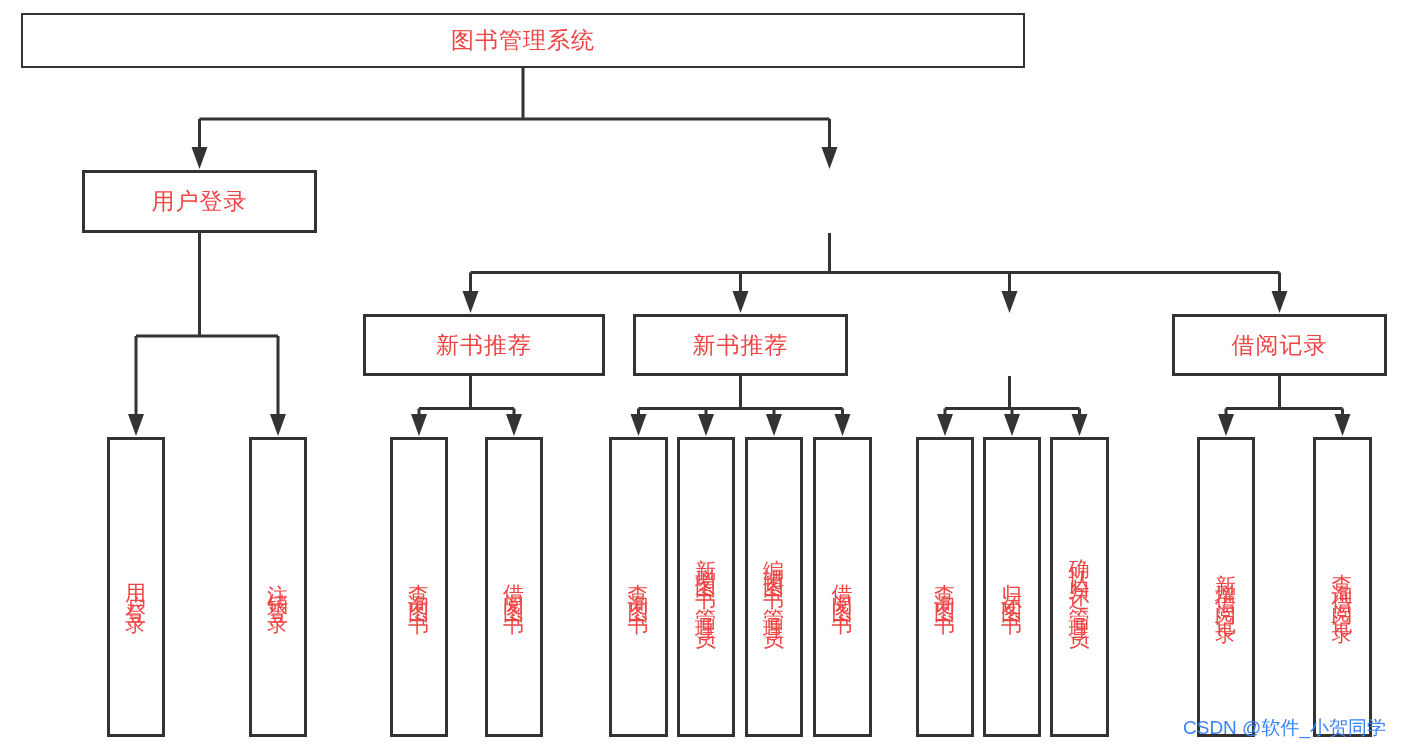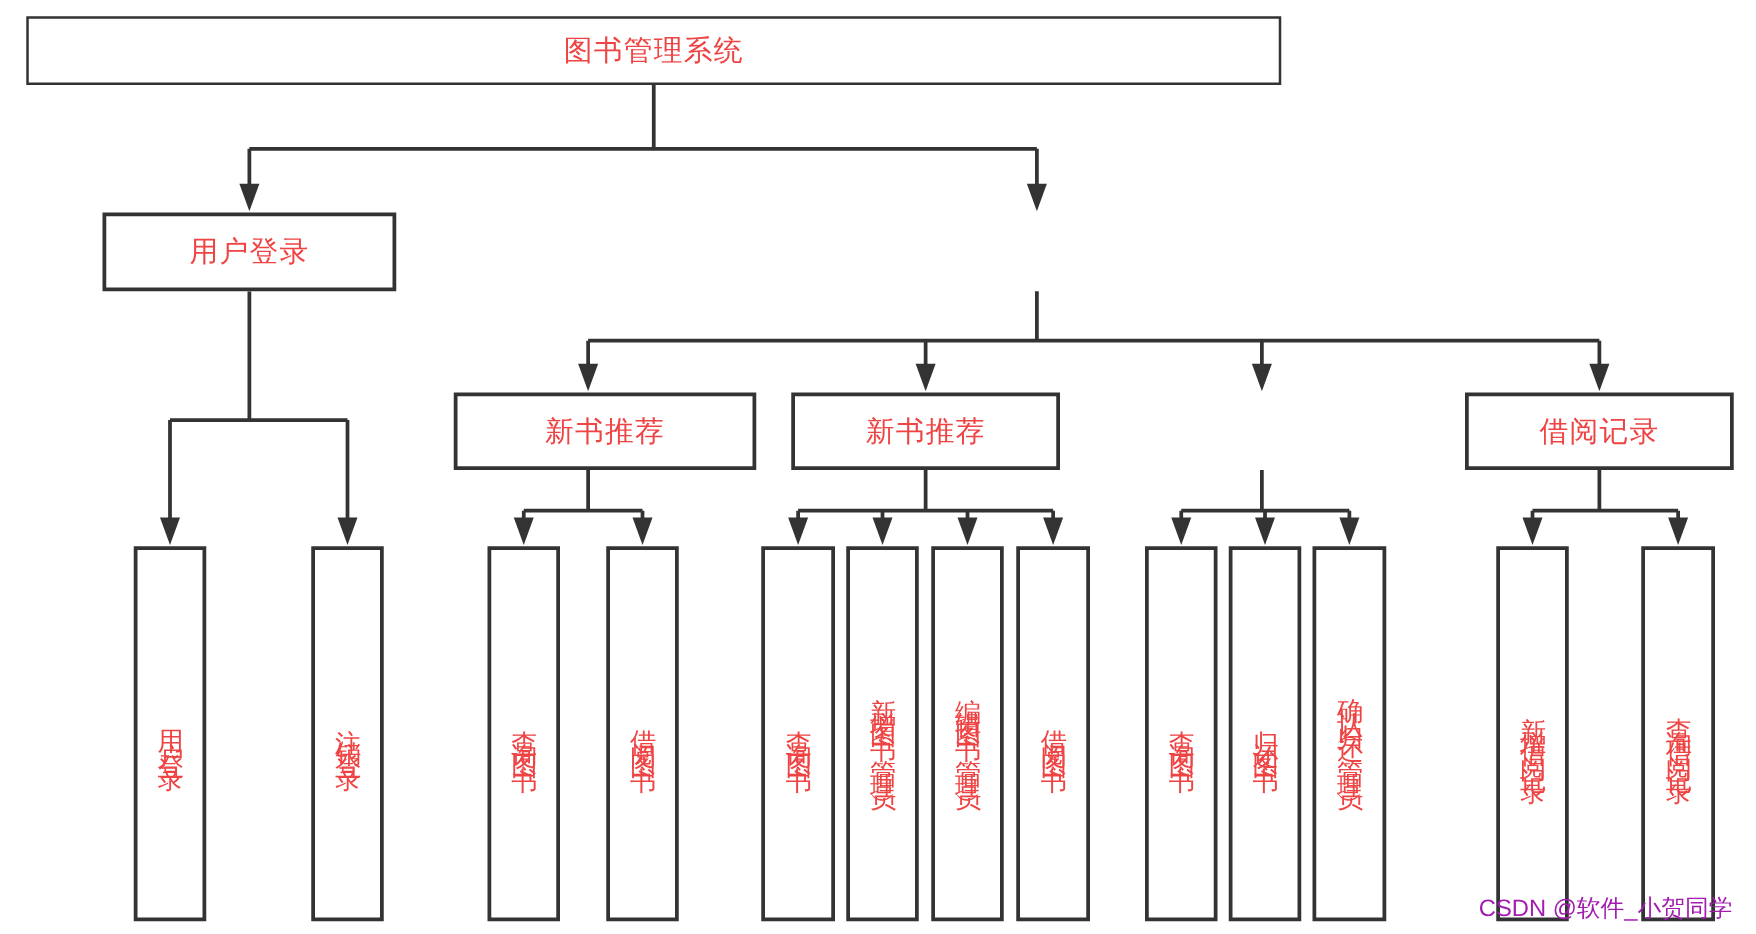--- a/index.html
+++ b/index.html
@@ -49,21 +49,21 @@
     letter-spacing: 10px;
     white-space: nowrap;
   }
   #watermark {
     position: absolute;
     left: 1183px;
     top: 716px;
     z-index: 3;
     font-size: 19px;
     line-height: 1.3;
-    color: #a21caf;
+    color: #3b82f6;
     white-space: nowrap;
   }
 </style>
 </head>
 <body>
 
 <div id="canvas">
 
   <svg id="connector-svg" width="1405" height="747" viewBox="0 0 1405 747">
     <path d="M523 68 V119 M199.5 119 H829.5 M199.5 119 V151 M829.5 119 V151

